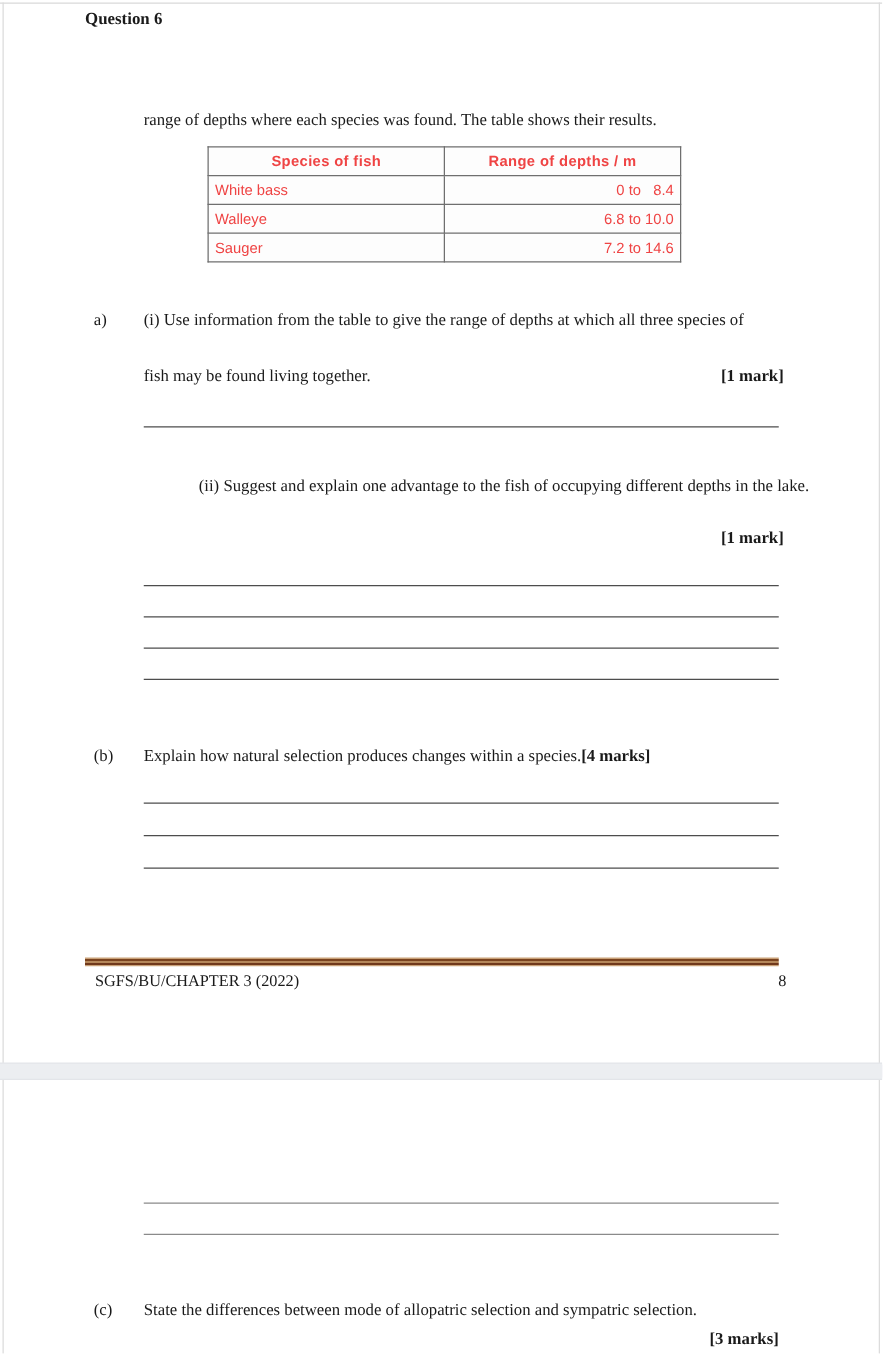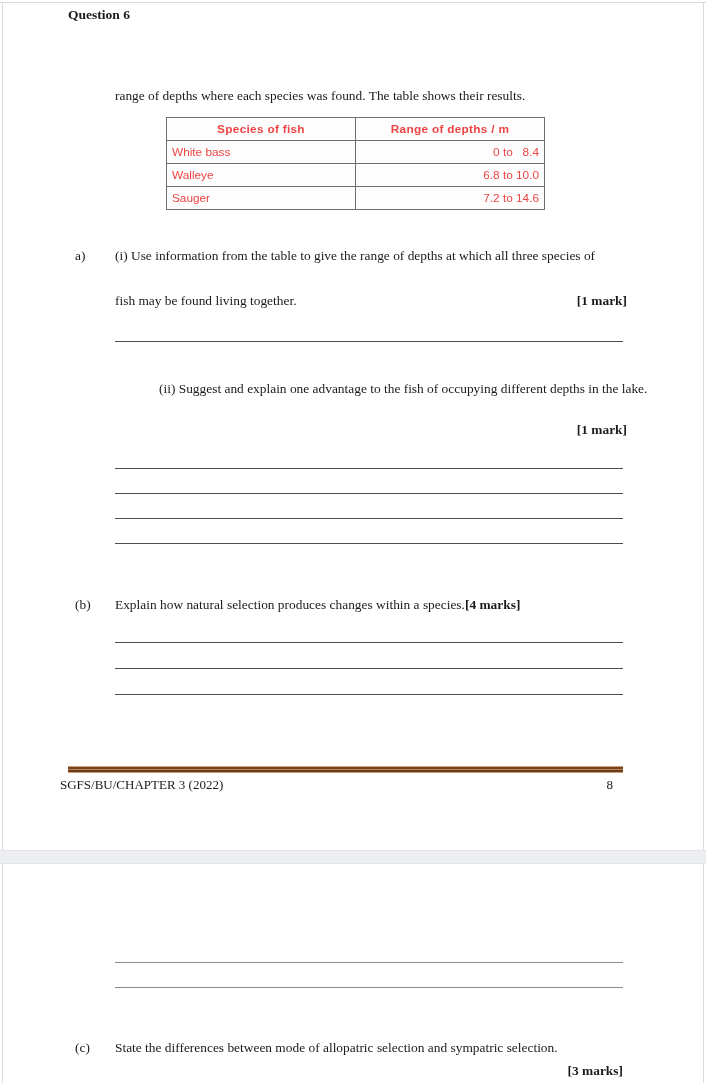--- a/index.html
+++ b/index.html
@@ -59,21 +59,21 @@
 
   .foot-rule{
     left:68px;top:766px;width:555px;height:7px;
     background:linear-gradient(to bottom,
       #c9a178 0px, #c9a178 1px,
       #7a431f 1px, #7a431f 3px,
       #b5875a 3px, #b5875a 4px,
       #70391c 4px, #70391c 6px,
       #c9a178 6px, #c9a178 7px);
   }
-  .foot-row{left:60px;top:777px;width:553px;display:flex;justify-content:space-between;font-size:13px;}
+  .foot-row{left:76px;top:777px;width:553px;display:flex;justify-content:space-between;font-size:13px;}
 
   .page-sep{left:0;top:851px;width:706px;height:12px;background:#eceef1;box-shadow:0 -1px 0 #e3e5e9, 0 1px 0 #e3e5e9;}
 
   .c-row{left:75px;top:1040px;width:552px;display:flex;}
   .c-label{width:40px;}
   .c-marks{left:115px;top:1063px;width:508px;text-align:right;}
 </style>
 </head>
 <body>
 

